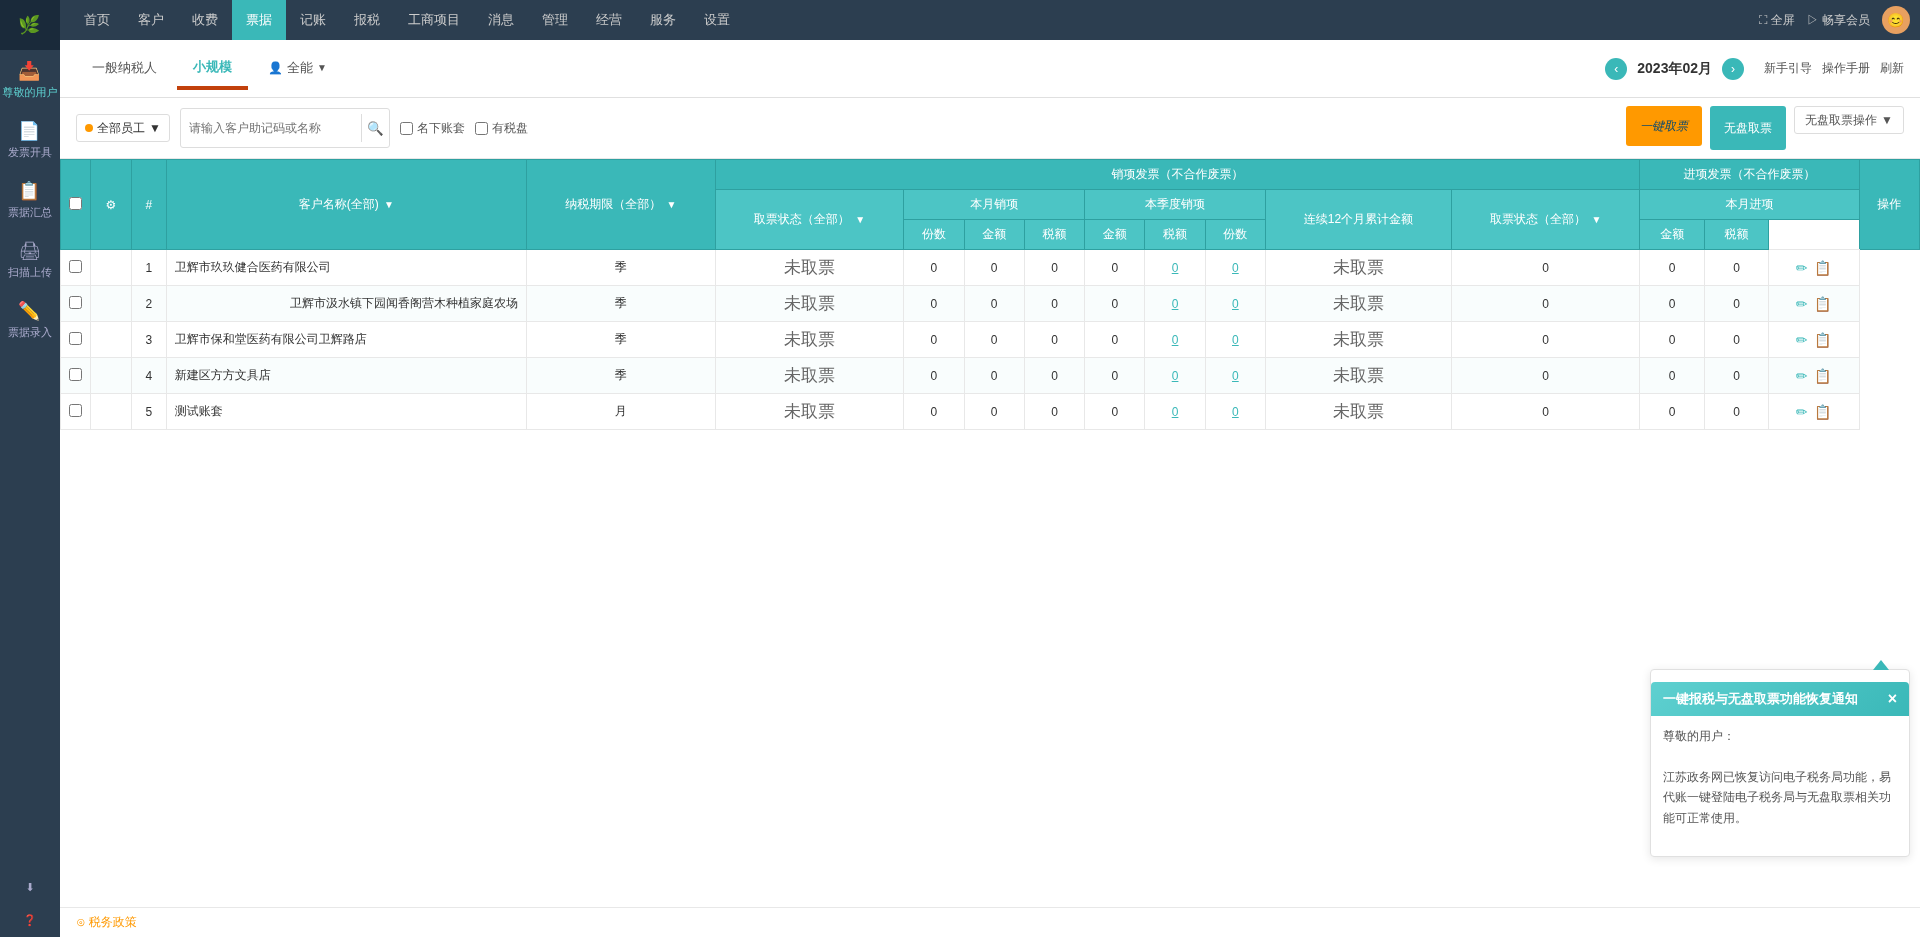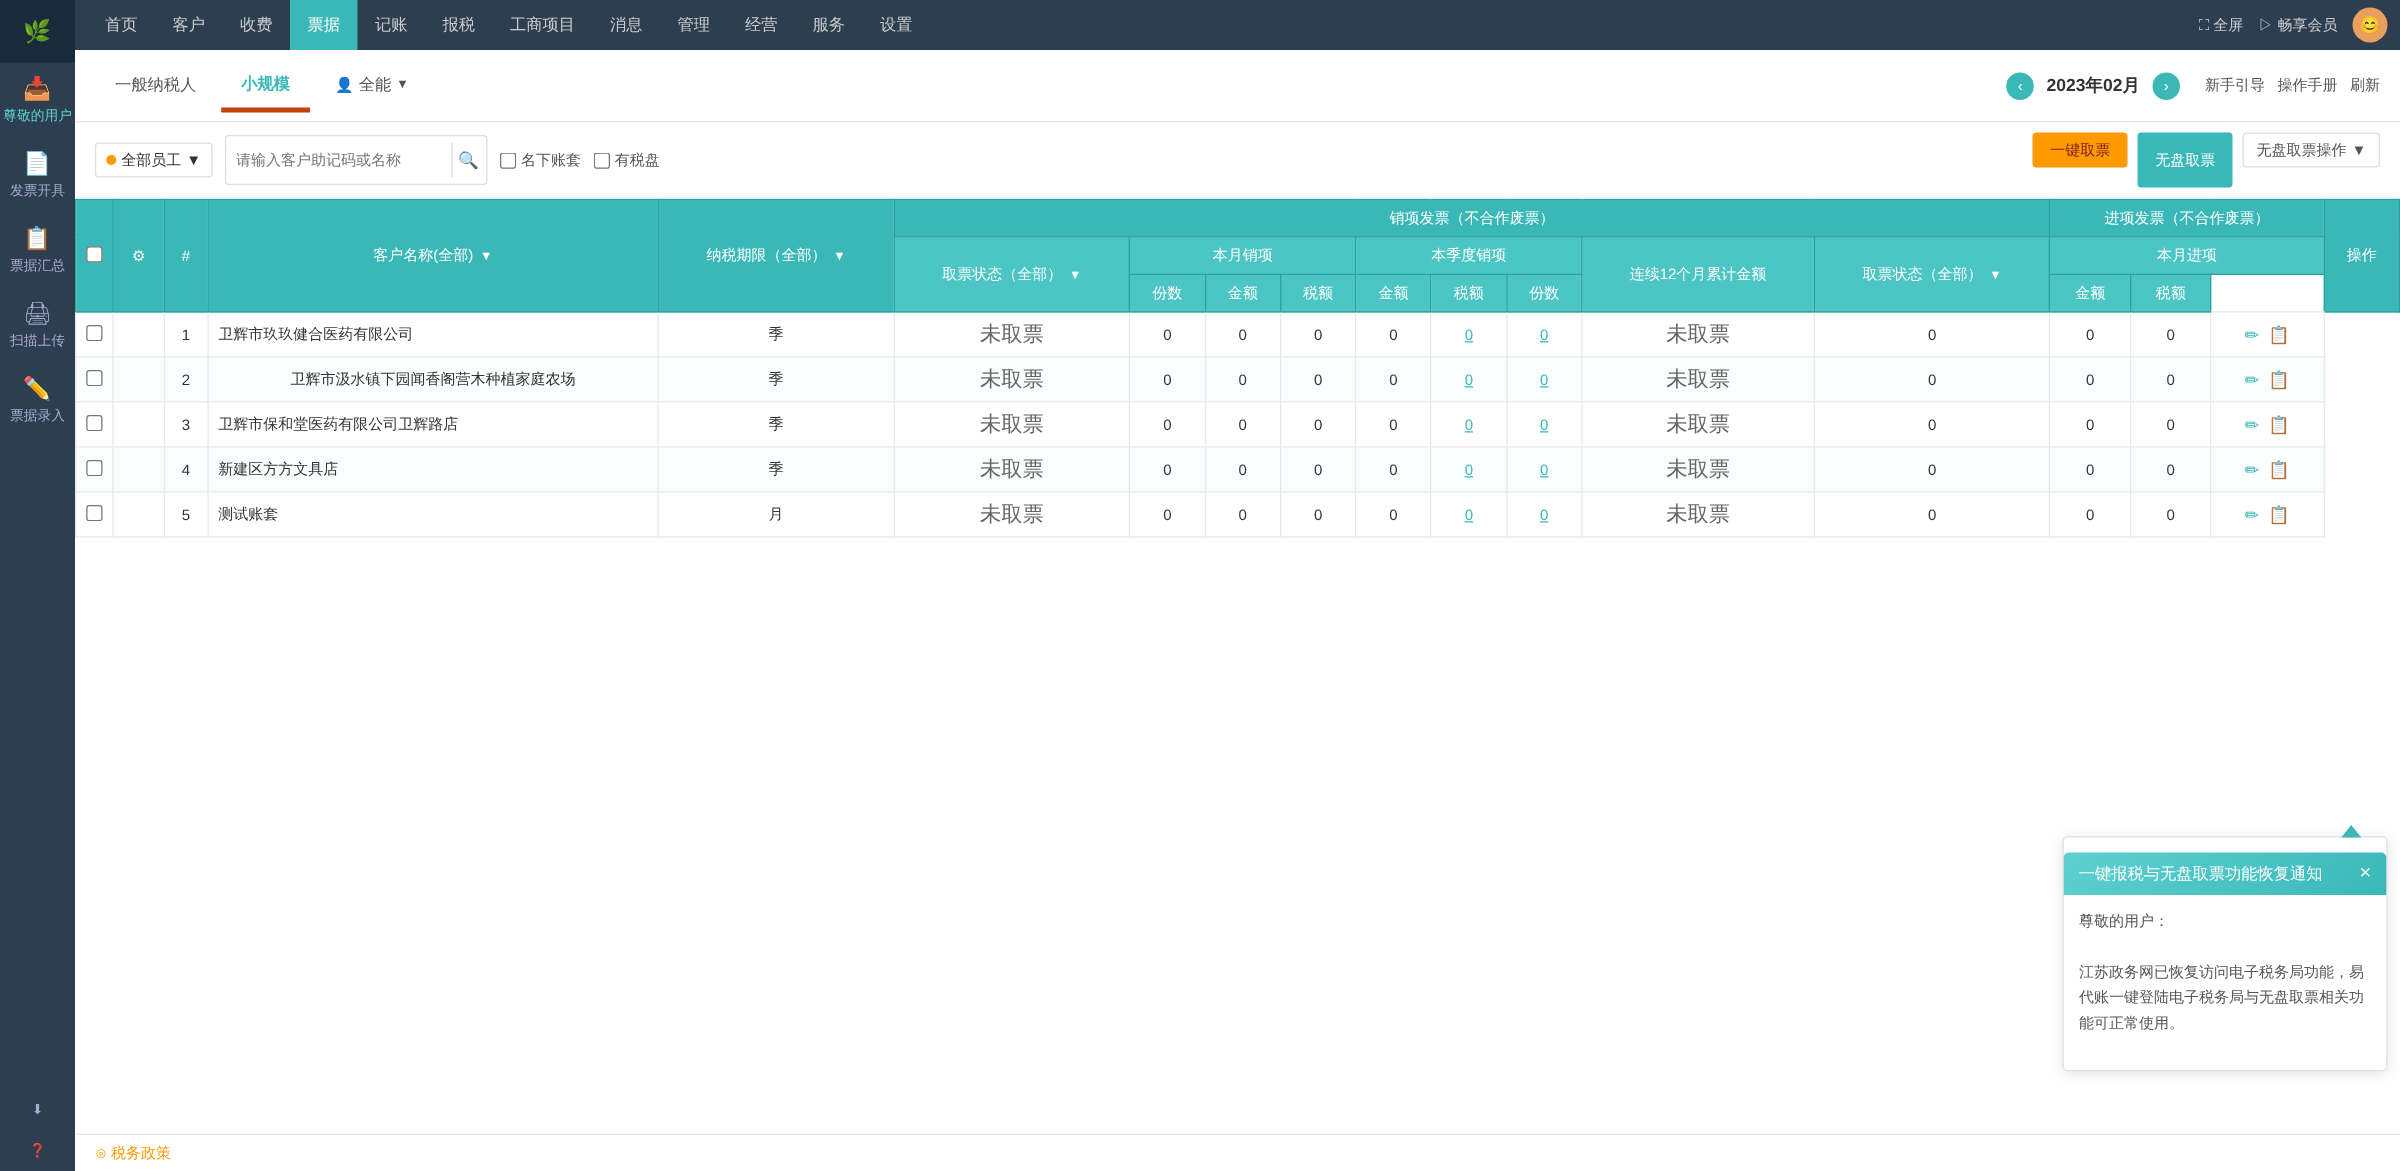--- a/index.html
+++ b/index.html
@@ -126,21 +126,21 @@
     .search-box input {
       border: none; outline: none; padding: 0 8px; font-size: 12px; width: 180px; color: #666;
     }
     .search-box .search-btn {
       background: #fff; border: none; border-left: 1px solid #ddd;
       width: 28px; height: 28px; cursor: pointer; display: flex; align-items: center; justify-content: center;
       color: #999;
     }
     .checkbox-label { display: flex; align-items: center; gap: 4px; font-size: 12px; color: #555; cursor: pointer; }
     .toolbar-right { margin-left: auto; display: flex; gap: 8px; }
-    .btn-orange { background: #f90; color: #7f1d1d; border: none; border-radius: 3px; padding: 0 14px; height: 28px; cursor: pointer; font-size: 12px; }
+    .btn-orange { background: #f90; color: #0c4a6e; border: none; border-radius: 3px; padding: 0 14px; height: 40px; cursor: pointer; font-size: 12px; font-style: italic; }
     .btn-teal { background: #3ab8b8; color: #fff; border: none; border-radius: 3px; padding: 0 14px; height: 44px; cursor: pointer; font-size: 12px; }
     .btn-dropdown { background: #fff; color: #555; border: 1px solid #ddd; border-radius: 3px; padding: 0 10px; height: 28px; cursor: pointer; font-size: 12px; display: flex; align-items: center; gap: 4px; }
 
     
     .table-container { flex: 1; overflow: auto; padding: 0; background: #fff; margin: 0; }
     table { width: 100%; border-collapse: collapse; font-size: 12px; }
     thead tr th {
       background: #3ab8b8; color: #fff;
       padding: 6px 8px;
       border: 1px solid #2ea0a0;
@@ -173,21 +173,21 @@
       border-radius: 4px;
       box-shadow: 0 2px 10px rgba(0,0,0,0.1);
       font-size: 12px;
     }
     .notification-header {
       background: linear-gradient(135deg, #5ed0d0, #3ab8b8);
       color: #fff;
       padding: 8px 12px;
       border-radius: 4px 4px 0 0;
       display: flex; align-items: center; justify-content: space-between;
-      font-size: 13px; font-weight: normal; margin-top: 12px;
+      font-size: 13px; font-weight: bold; margin-top: 12px;
     }
     .notification-close { cursor: pointer; font-size: 16px; color: #fff; }
     .notification-body { padding: 10px 12px; color: #555; line-height: 1.7; }
     .notification-scroll { max-height: 120px; overflow-y: auto; }
     .notification-popup::before {
       content: '';
       position: absolute;
       top: -10px; right: 20px;
       width: 0; height: 0;
       border-left: 8px solid transparent;
@@ -390,21 +390,21 @@
       <td>0</td>
       <td>
         <span class="action-icon" title="编辑">✏</span>
         <span class="action-icon" title="查看">📋</span>
       </td>
     </tr>
             <tr>
       <td><input type="checkbox" style=""></td>
       <td></td>
       <td>2</td>
-      <td style="text-align:center;margin-top:32px;">卫辉市汲水镇下园闻香阁营木种植家庭农场</td>
+      <td style="text-align:right;margin-top:32px;">卫辉市汲水镇下园闻香阁营木种植家庭农场</td>
       <td>季</td>
       <td class="status-badge">未取票</td>
       <td>0</td>
       <td>0</td>
       <td>0</td>
       <td>0</td>
       <td><span class="link-blue">0</span></td>
       <td><span class="link-blue">0</span></td>
       <td class="status-badge">未取票</td>
       <td>0</td>

